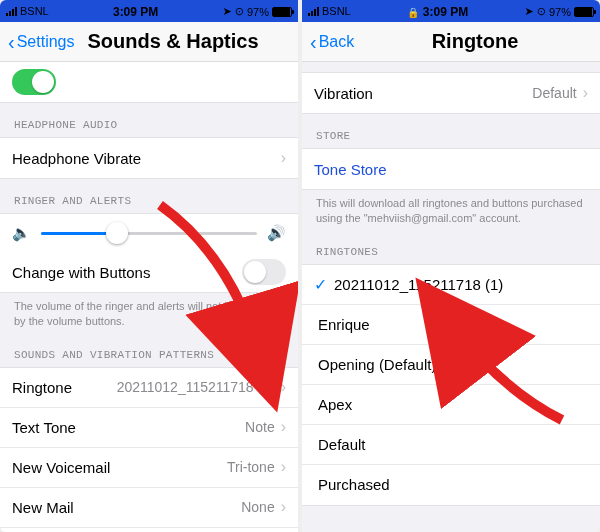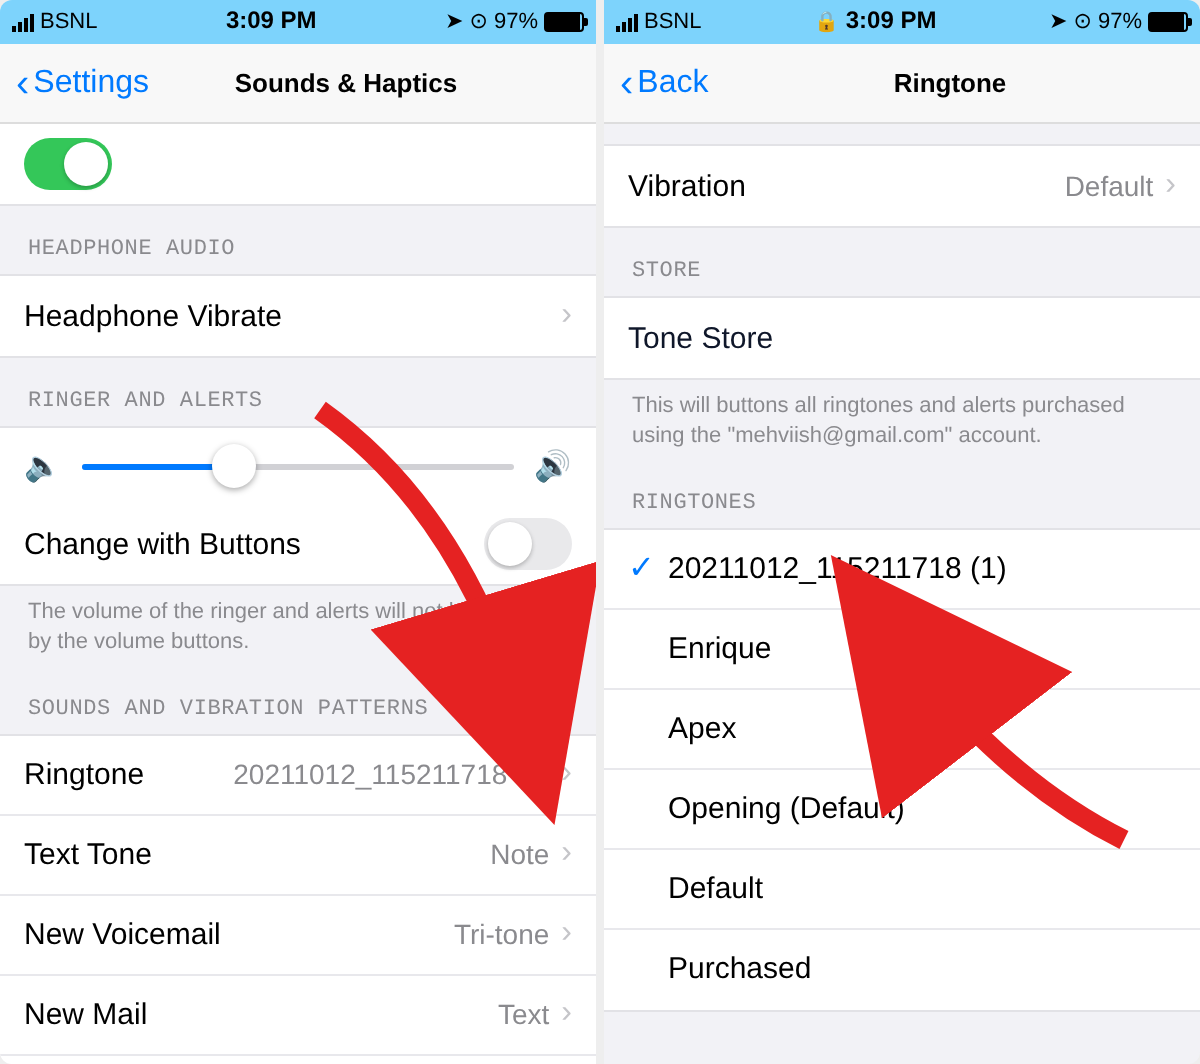--- a/index.html
+++ b/index.html
@@ -3,50 +3,50 @@
 <meta charset="utf-8">
 <style>
   * { box-sizing: border-box; margin: 0; padding: 0; font-family: -apple-system, "Helvetica Neue", Arial, sans-serif; }
   body { background: #eee; width: 600px; height: 532px; overflow: hidden; position: relative; }
   .stage { display: flex; gap: 4px; }
   .phone { width: 298px; height: 532px; background: #f2f2f6; position: relative; overflow: hidden; }
   .phone.left { border-radius: 6px 0 0 6px; }
   .phone.right { border-radius: 0 6px 6px 0; }
 
   
-  .status { height: 22px; display: flex; align-items: flex-end; padding: 5px 6px; font-size: 11px; background: #7dd3fc; }
+  .status { height: 22px; display: flex; align-items: flex-start; padding: 5px 6px; font-size: 11px; background: #1d4ed8; }
   .status .l, .status .r { display: flex; align-items: center; gap: 3px; }
   .status .c { flex: 1; text-align: center; font-weight: 600; font-size: 12px; }
   .bars { display: inline-flex; align-items: flex-end; gap: 1px; }
   .bars i { width: 2px; background: #000; display: inline-block; }
   .bars i:nth-child(1){height:3px}.bars i:nth-child(2){height:5px}.bars i:nth-child(3){height:7px}.bars i:nth-child(4){height:9px}
   .lock { font-size: 10px; }
   .batt { display: inline-block; width: 20px; height: 10px; border: 1px solid #000; border-radius: 2px; position: relative; }
   .batt::after { content:""; position:absolute; right:-3px; top:2px; width:2px; height:4px; background:#000; border-radius:0 1px 1px 0; }
   .batt i { display:block; height:100%; width:97%; background:#000; }
 
   
   .nav { height: 40px; display: flex; align-items: center; padding: 0 8px; background: #f8f8f8; border-bottom: 1px solid #ddd; position: relative; }
   .nav .back { color: #007aff; font-size: 16px; display: flex; align-items: center; gap: 2px; }
   .nav .chev { font-size: 20px; line-height: 1; }
-  .nav .title { position: absolute; left: 0; right: 0; text-align: center; font-size: 13px; font-weight: 600; pointer-events: none; margin-left: 48px; }
+  .nav .title { position: absolute; left: 0; right: 0; text-align: center; font-size: 20px; font-weight: 600; pointer-events: none; margin-left: 48px; }
 
   
   .group { margin-top: 12px; }
   .grouphdr { font-size: 11px; color: #8a8a8e; padding: 4px 14px 6px; text-transform: uppercase; letter-spacing: .3px; font-family: Liberation Mono, monospace; }
   .groupftr { font-size: 11px; color: #8a8a8e; padding: 6px 14px 4px; line-height: 1.35; }
   .card { background: #fff; border-top: 1px solid #e2e2e6; border-bottom: 1px solid #e2e2e6; }
   .row { display: flex; align-items: center; min-height: 40px; padding: 0 12px; border-bottom: 1px solid #e8e8ec; font-size: 15px; }
   .row:last-child { border-bottom: none; }
   .row .lbl { flex: 1; color: #000; }
   .row .val { color: #8a8a8e; font-size: 14px; margin-right: 6px; }
   .row .disclosure { color: #c5c5c9; font-size: 16px; }
-  .row .linklbl { color: #0f172a; }
+  .row .linklbl { color: #1d4ed8; }
   .row .check { color: #007aff; width: 20px; font-size: 16px; }
-  .row.indent .lbl { margin-left: 20px; }
+  .row.indent .lbl { margin-left: 4px; }
 
   
   .toggle { width: 44px; height: 26px; border-radius: 13px; position: relative; }
   .toggle.on { background: #34c759; }
   .toggle.off { background: #e9e9eb; }
   .toggle .knob { width: 22px; height: 22px; background: #fff; border-radius: 50%; position: absolute; top: 2px; box-shadow: 0 1px 2px rgba(0,0,0,.25); }
   .toggle.on .knob { right: 2px; }
   .toggle.off .knob { left: 2px; }
 
   
@@ -147,21 +147,21 @@
           <span class="val">Note</span>
           <span class="disclosure">›</span>
         </div>
         <div class="row">
           <span class="lbl">New Voicemail</span>
           <span class="val">Tri-tone</span>
           <span class="disclosure">›</span>
         </div>
         <div class="row">
           <span class="lbl">New Mail</span>
-          <span class="val">Text</span>
+          <span class="val">None</span>
           <span class="disclosure">›</span>
         </div>
         <div class="row">
           
           
           
         </div>
       </div>
     </div>
 
@@ -220,38 +220,38 @@
       </div>
     </div>
 
     <div class="group">
       <div class="grouphdr">STORE</div>
       <div class="card">
         <div class="row">
           <span class="lbl linklbl">Tone Store</span>
         </div>
       </div>
-      <div class="groupftr">This will buttons all ringtones and alerts purchased using the "mehviish@gmail.com" account.</div>
+      <div class="groupftr">This will download all ringtones and buttons purchased using the "mehviish@gmail.com" account.</div>
     </div>
 
     <div class="group">
       <div class="grouphdr">RINGTONES</div>
       <div class="card">
         <div class="row">
           <span class="check">✓</span>
           <span class="lbl">20211012_115211718 (1)</span>
         </div>
         <div class="row indent">
           <span class="lbl">Enrique</span>
         </div>
         <div class="row indent">
+          <span class="lbl">Opening (Default)</span>
+        </div>
+        <div class="row indent">
           <span class="lbl">Apex</span>
-        </div>
-        <div class="row indent">
-          <span class="lbl">Opening (Default)</span>
         </div>
         <div class="row indent">
           <span class="lbl">Default</span>
         </div>
         <div class="row indent">
           <span class="lbl">Purchased</span>
         </div>
 
       </div>
     </div>

